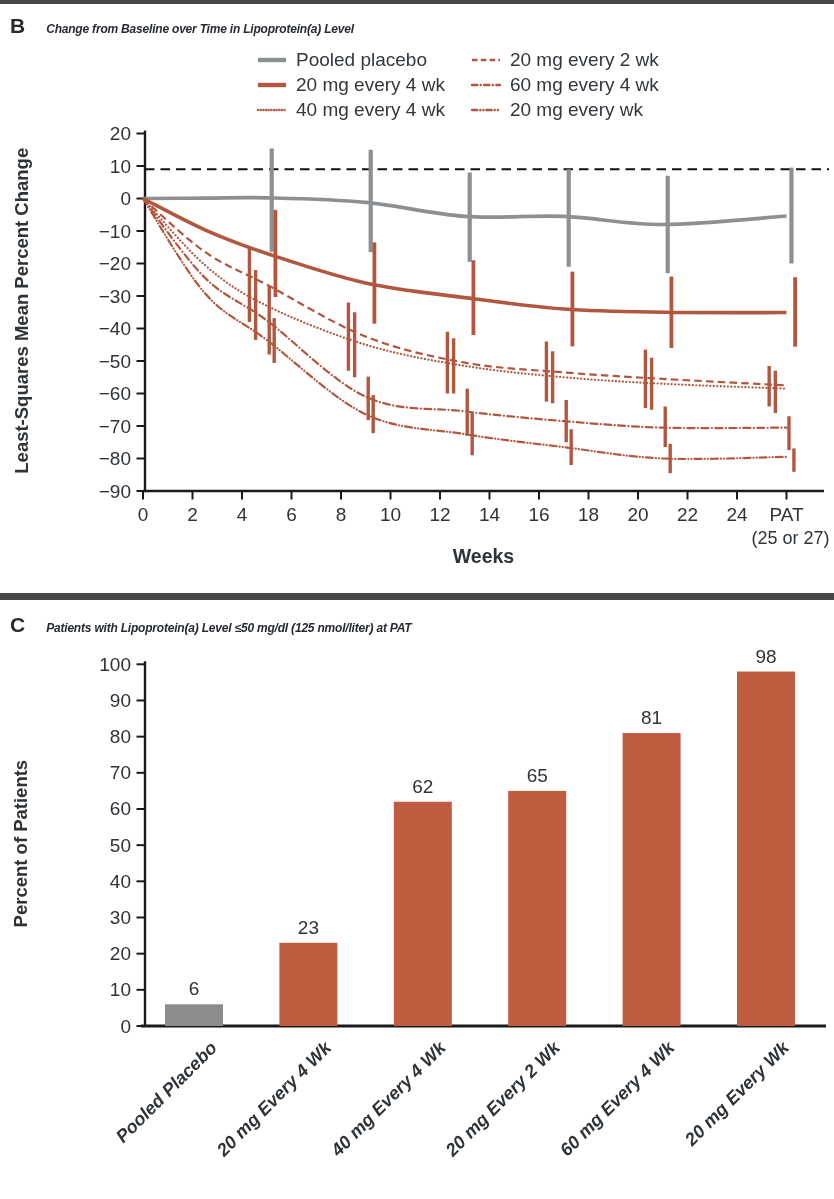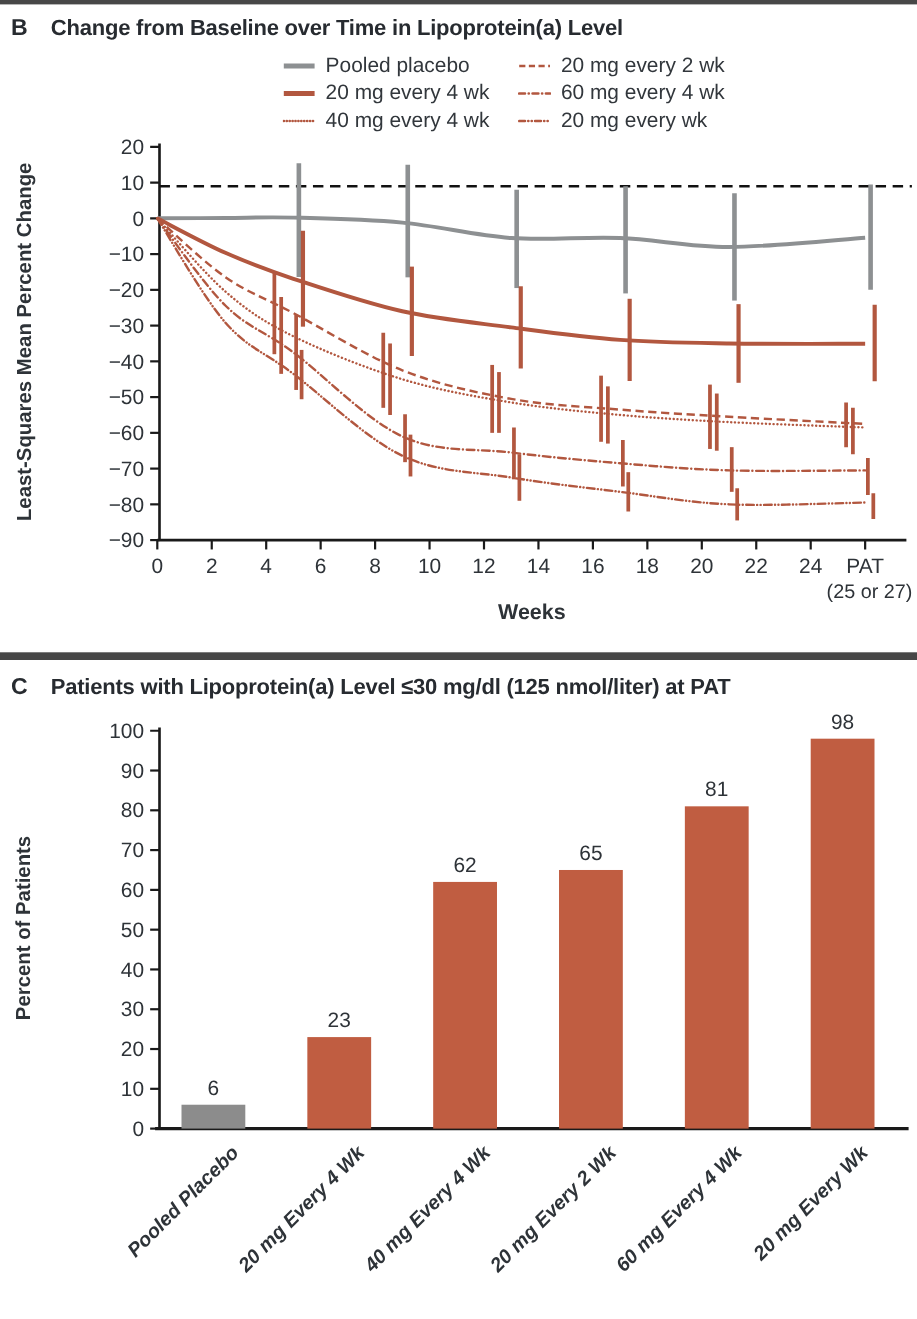--- a/index.html
+++ b/index.html
@@ -3,21 +3,21 @@
 <meta charset="utf-8">
 <style>
   html,body{margin:0;padding:0;background:#ffffff;}
   .page{position:relative;width:834px;height:1199px;background:#fff;overflow:hidden;
         font-family:"Liberation Sans","DejaVu Sans",sans-serif;}
   .rule{position:absolute;left:0;width:834px;background:#474747;}
   .top-rule{top:0;height:4px;}
   .mid-rule{top:593px;height:7px;}
   .panel-header{position:absolute;left:10px;display:flex;align-items:baseline;color:#272b30;}
   .panel-header .letter{font-size:21px;font-weight:bold;margin-right:21px;}
-  .panel-header .ptitle{font-size:20px;font-weight:bold;letter-spacing:-0.2px;}
+  .panel-header .ptitle{font-size:12px;font-weight:bold;letter-spacing:-0.2px;font-style:italic;}
   .header-b{top:14px;}
   .header-c{top:613px;}
   #legend{position:absolute;left:257px;top:47px;display:grid;
           grid-template-rows:repeat(3,25px);grid-auto-flow:column;grid-auto-columns:auto;
           column-gap:26px;}
   .legend-item{display:flex;align-items:center;}
   .legend-item svg{flex:0 0 30px;margin-right:9px;}
   .legend-item .lab{font-size:19px;color:#32373c;white-space:nowrap;}
   svg.chart{position:absolute;left:0;}
   #chartB{top:118px;}
@@ -177,21 +177,21 @@
       <path d="M143,80.5 C153.31,91.58 184.25,129.12 204.88,147.00 C225.50,164.87 239.94,174.46 266.75,187.75 C293.56,201.04 332.75,216.73 365.75,226.75 C398.75,236.77 431.75,242.46 464.75,247.88 C497.75,253.29 530.75,256.27 563.75,259.25 C596.75,262.23 625.63,263.85 662.75,265.75 C699.88,267.65 765.88,269.81 786.50,270.63" fill="none" stroke="#b2573f" stroke-width="2.2" stroke-linecap="round" stroke-linejoin="round" stroke-dasharray="0.1 3.4"></path>
       <path d="M143,80.5 C153.31,89.40 184.25,119.54 204.88,133.90 C225.50,148.25 239.94,152.50 266.75,166.63 C293.56,180.75 332.75,205.63 365.75,218.63 C398.75,231.63 431.75,238.67 464.75,244.63 C497.75,250.58 530.75,251.67 563.75,254.38 C596.75,257.08 625.63,258.71 662.75,260.88 C699.88,263.04 765.88,266.29 786.50,267.38" fill="none" stroke="#b2573f" stroke-width="2.2" stroke-linecap="butt" stroke-linejoin="round" stroke-dasharray="7.5 4.2"></path>
       <path d="M143,80.5 C153.31,93.70 184.25,139.41 204.88,159.72 C225.50,180.03 239.94,182.54 266.75,202.38 C293.56,222.21 332.75,263.58 365.75,278.75 C398.75,293.92 431.75,289.31 464.75,293.38 C497.75,297.44 530.75,300.42 563.75,303.13 C596.75,305.83 625.63,308.54 662.75,309.63 C699.88,310.71 765.88,309.63 786.50,309.63" fill="none" stroke="#b2573f" stroke-width="2.2" stroke-linecap="round" stroke-linejoin="round" stroke-dasharray="7 3.4 0.1 3.4"></path>
       <path d="M143,80.5 C153.31,96.29 184.25,151.66 204.88,175.22 C225.50,198.78 239.94,201.70 266.75,221.88 C293.56,242.05 332.75,280.59 365.75,296.30 C398.75,312.01 431.75,310.65 464.75,316.13 C497.75,321.60 530.75,325.06 563.75,329.13 C596.75,333.19 625.63,338.88 662.75,340.50 C699.88,342.13 765.88,339.15 786.50,338.88" fill="none" stroke="#b2573f" stroke-width="2.2" stroke-linecap="round" stroke-linejoin="round" stroke-dasharray="7 3 0.1 3 0.1 3"></path>
     </svg>
 
   <div class="rule mid-rule"></div>
 
   <div class="panel-header header-c">
     <span class="letter">C</span>
-    <span class="ptitle">Patients with Lipoprotein(a) Level ≤30 mg/dl (125 nmol/liter) at PAT</span>
+    <span class="ptitle">Patients with Lipoprotein(a) Level ≤50 mg/dl (125 nmol/liter) at PAT</span>
   </div>
 
   <svg id="chartC" class="chart" width="834" height="554" viewBox="0 0 834 554">
       <g>
         <line x1="145" y1="16.30000000000001" x2="145" y2="381" stroke="#1a1a1a" stroke-width="2.4"></line>
         <line x1="141" y1="381" x2="826" y2="381" stroke="#1a1a1a" stroke-width="3"></line>
         <line x1="136.5" y1="381" x2="145" y2="381" stroke="#1a1a1a" stroke-width="2"></line>
         <text x="131" y="387.5" font-family="&quot;Liberation Sans&quot;,&quot;DejaVu Sans&quot;,sans-serif" fill="#2e3338" text-anchor="end" font-size="19">0</text>
         <line x1="136.5" y1="344.83" x2="145" y2="344.83" stroke="#1a1a1a" stroke-width="2"></line>
         <text x="131" y="351.33" font-family="&quot;Liberation Sans&quot;,&quot;DejaVu Sans&quot;,sans-serif" fill="#2e3338" text-anchor="end" font-size="19">10</text>

